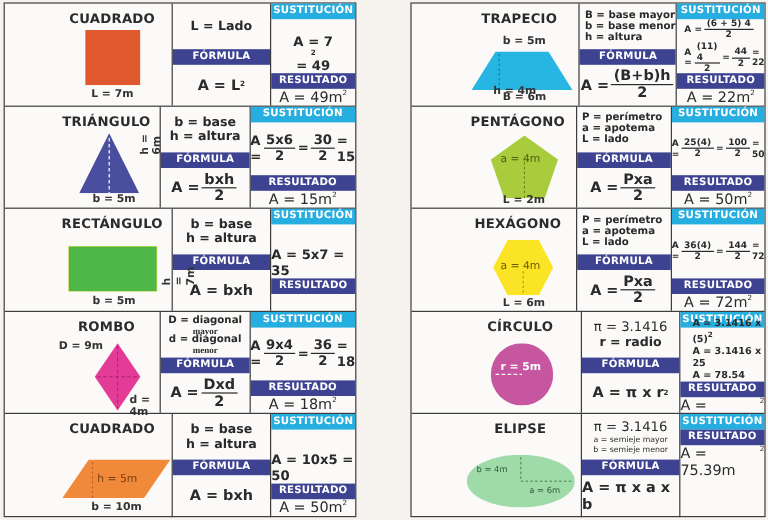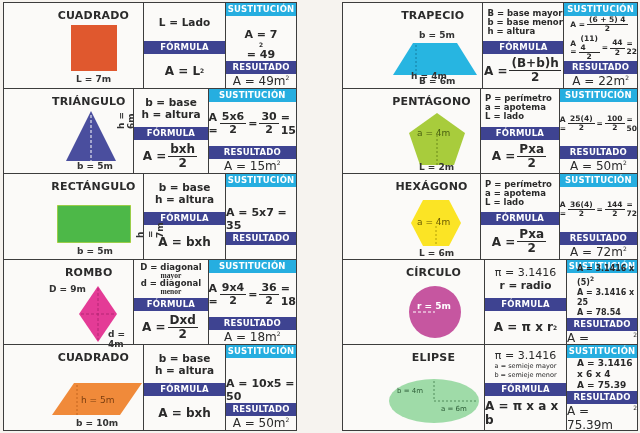--- a/index.html
+++ b/index.html
@@ -438,21 +438,17 @@
       <div class="vars" style="line-height:9px">
         <span style="font-weight:normal;font-size:11px;line-height:13px">π = 3.1416</span>
         <span style="font-size:6.5px;font-weight:normal">a = semieje mayor</span>
         <span style="font-size:6.5px;font-weight:normal">b = semieje menor</span>
       </div>
       <div class="band navy">FÓRMULA</div>
       <div class="formula">A = π x a x b</div>
     </div>
     <div class="c-sub">
       <div class="band cyan">SUSTITUCIÓN</div>
-      <div class="sub-body small" style="font-size:9px;line-height:11px">
-        <span>A = 3.1416 x 6 x 4</span>
-        <span>A = 75.39</span>
-      </div>
       <div class="band navy">RESULTADO</div>
       <div class="result">A = 75.39m<sup>2</sup></div>
     </div>
   </div>
 </div>
 
 </body></html>

